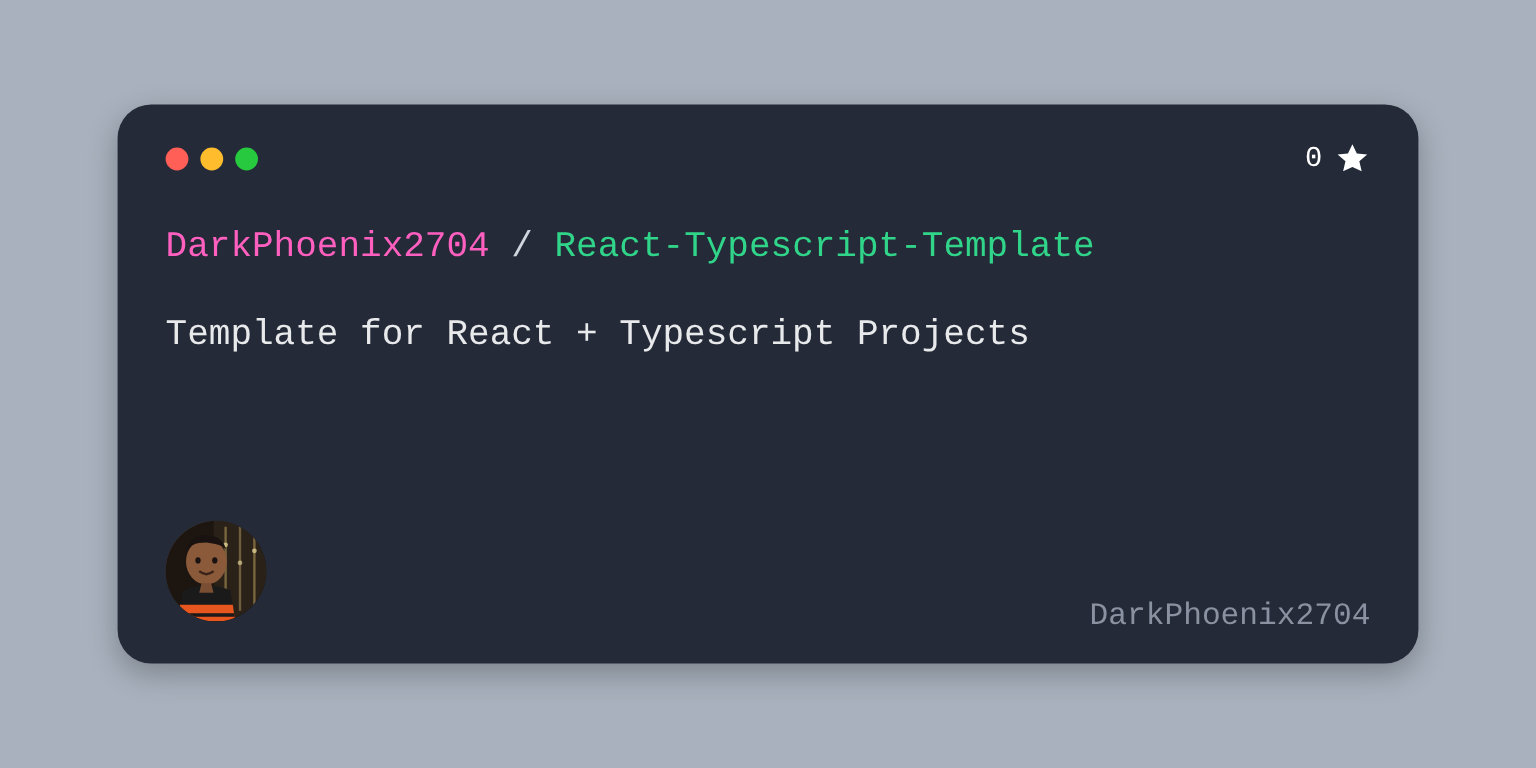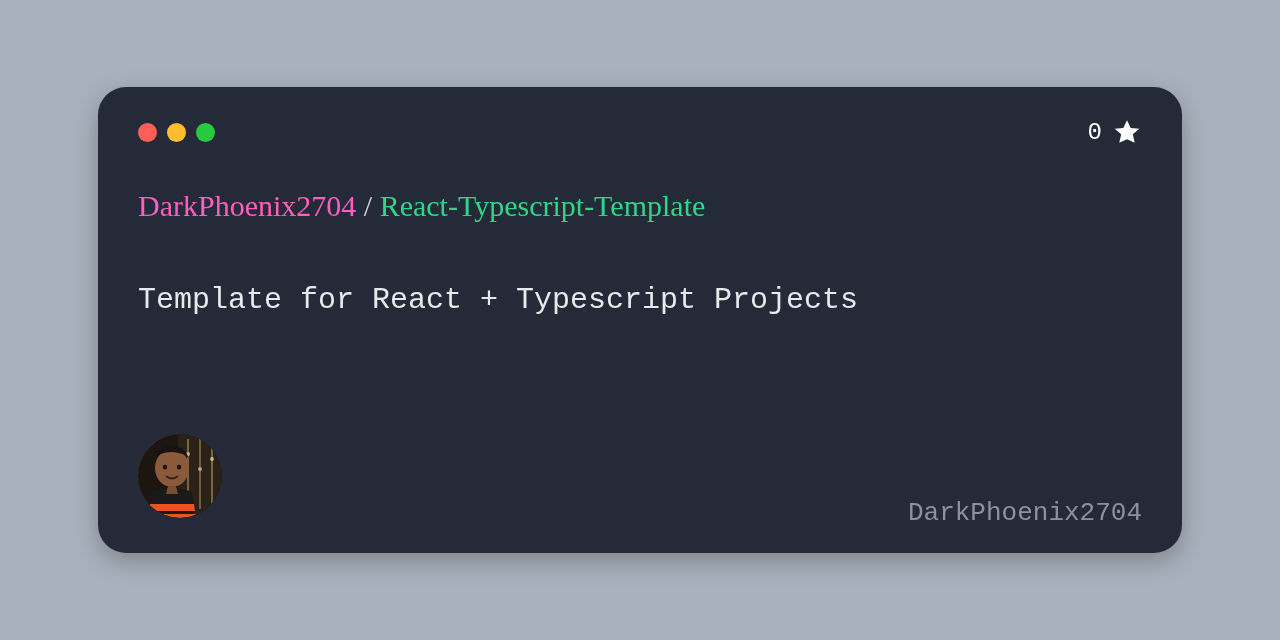--- a/index.html
+++ b/index.html
@@ -68,29 +68,28 @@
       width: 100%;
       height: 100%;
       fill: #ffffff;
       display: block;
     }
 
     .repo-line {
       margin-top: 64px;
       font-size: 30px;
       font-weight: 500;
-      font-family: Liberation Serif, serif;
     }
 
     .owner-name { color: #ff5fbf; }
     .separator { color: #d1d5de; }
     .repo-name { color: #31d58a; }
 
     .description {
-      margin-top: 60px;
+      margin-top: 40px;
       font-size: 30px;
       color: #e8e9eb;
       font-weight: 400;
     }
 
     .avatar {
       position: absolute;
       bottom: 35px;
       left: 40px;
       width: 84px;

